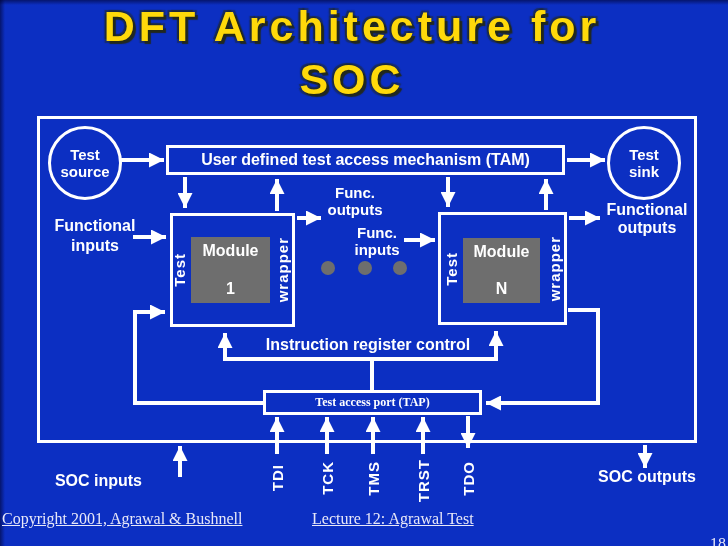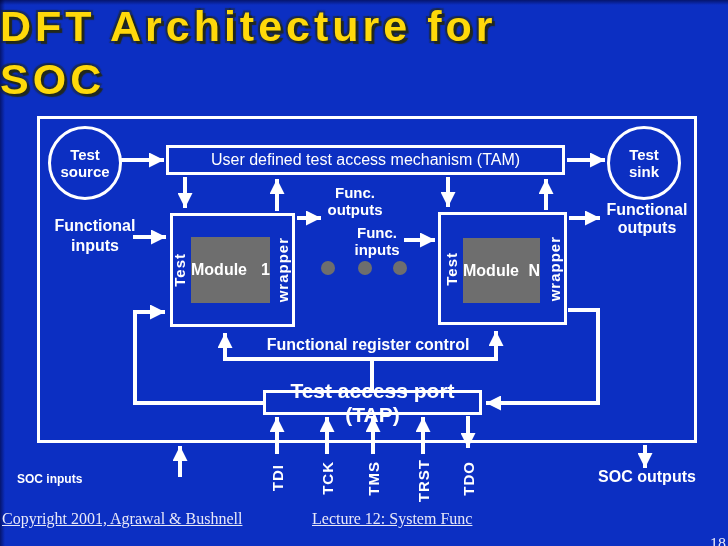--- a/index.html
+++ b/index.html
@@ -6,36 +6,36 @@
   * { box-sizing:border-box; }
   .slide {
     position:relative; width:728px; height:546px; overflow:hidden;
     background:
       linear-gradient(to bottom, rgba(0,0,40,.55), rgba(0,0,40,0) 5px),
       linear-gradient(to right, rgba(0,0,40,.55), rgba(0,0,40,0) 5px),
       var(--background, #0c2fc2);
     font-family:"Liberation Sans", sans-serif;
   }
   .title {
-    position:absolute; left:0; top:11; width:704px; 
+    position:absolute; left:0; top:11; width:704px; text-align:center;
     font-size:43px; line-height:53px; font-weight:bold; letter-spacing:4px;
     color:var(--title-yellow, #ffd90a); white-space:pre-line;
     text-shadow: 3px 3px 1px rgba(35,40,15,.9), -2px -2px 1px rgba(35,40,15,.55),
                  2px -2px 1px rgba(35,40,15,.45), -2px 2px 1px rgba(35,40,15,.45);
   }
   .wires { position:absolute; left:0; top:0; pointer-events:none; }
   .w { stroke:var(--line, #ffffff); stroke-width:4; fill:none; }
   .box { position:absolute; border:3px solid var(--line,#fff); color:#fff; }
   .panel { left:37px; top:116px; width:660px; height:327px; }
   .lbl { position:absolute; color:#fff; font-weight:bold; white-space:pre-line; }
   .center { display:flex; align-items:center; justify-content:center; text-align:center; }
   .ellipse { border-radius:50%; font-weight:bold; font-size:15px; line-height:17px; white-space:pre-line; }
   .grayblock {
     position:absolute; background:var(--module-gray,#6e6e6e); color:#fff; font-weight:bold;
-    display:flex; flex-direction:row; justify-content:space-between; align-items:center;
+    display:flex; flex-direction:column; justify-content:space-between; align-items:center;
     font-size:16px; padding:5px 0;
   }
   .vwrap { position:absolute; display:flex; align-items:center; justify-content:center; }
   .vtext { writing-mode:vertical-rl; transform:rotate(180deg); color:#fff; font-weight:bold; font-size:15px; letter-spacing:1px; }
   .footer { position:absolute; color:var(--footer-text,#e8e8f8); font-family:"Liberation Serif", serif; font-size:16px;text-decoration:underline; }
 </style>
 </head>
 <body>
 
 <div class="slide">
@@ -78,21 +78,21 @@
   </svg>
 
   <div class="box panel"></div>
 
   <div class="box ellipse center" style="left:48px; top:126px; width:74px; height:74px;">Test
 source</div>
 
   <div class="box ellipse center" style="left:607px; top:126px; width:74px; height:74px;">Test
 sink</div>
 
-  <div class="box center" style="left:166px; top:145px; width:399px; height:30px; font-weight:normal; font-size:16px;">User defined test access mechanism (TAM)</div>
+  <div class="box center" style="left:166px; top:145px; width:399px; height:30px; font-weight:bold; font-size:16px;">User defined test access mechanism (TAM)</div>
 
   <div class="box" style="left:170px; top:213px; width:125px; height:114px;"></div>
   <div class="grayblock" style="left:191px; top:237px; width:79px; height:66px;">
     <span>Module</span>
     <span>1</span>
   </div>
   <div class="vwrap" style="left:168px; top:213px; width:22px; height:114px;">
     <span class="vtext">Test</span>
   </div>
   <div class="vwrap" style="left:271px; top:213px; width:22px; height:114px;">
@@ -116,42 +116,42 @@
 
   <div class="lbl" style="left:315px; top:184px; width:80px; text-align:center; font-size:15px; line-height:17px;">Func.
 outputs</div>
 
   <div class="lbl" style="left:337px; top:224px; width:80px; text-align:center; font-size:15px; line-height:17px;">Func.
 inputs</div>
 
   <div class="lbl" style="left:592px; top:201px; width:110px; text-align:center; font-size:16px; line-height:18px;">Functional
 outputs</div>
 
-  <div class="lbl" style="left:237px; top:336px; width:262px; text-align:center; font-size:16px;">Functional register control</div>
+  <div class="lbl" style="left:237px; top:336px; width:262px; text-align:center; font-size:16px;">Instruction register control</div>
 
-  <div class="box center" style="left:263px; top:390px; width:219px; height:25px; font-weight:bold; font-size:21px;">Test access port (TAP)</div>
+  <div class="box center" style="left:263px; top:390px; width:219px; height:25px; font-weight:bold; font-size:12px;font-family:Liberation Serif, serif;">Test access port (TAP)</div>
 
 
-  <div class="lbl" style="left:17px; top:472px; width:112px; text-align:left; font-size:12px;">SOC inputs</div>
+  <div class="lbl" style="left:30px; top:472px; width:112px; text-align:right; font-size:16px;">SOC inputs</div>
 
   <div class="lbl" style="left:588px; top:468px; width:118px; text-align:center; font-size:16px;">SOC outputs</div>
 
   <div class="vwrap" style="left:266px; top:450px; width:22px; height:56px;">
     <span class="vtext">TDI</span>
   </div>
   <div class="vwrap" style="left:316px; top:450px; width:22px; height:56px;">
     <span class="vtext">TCK</span>
   </div>
   <div class="vwrap" style="left:362px; top:450px; width:22px; height:56px;">
     <span class="vtext">TMS</span>
   </div>
   <div class="vwrap" style="left:412px; top:450px; width:22px; height:62px;">
     <span class="vtext">TRST</span>
   </div>
   <div class="vwrap" style="left:457px; top:450px; width:22px; height:56px;">
     <span class="vtext">TDO</span>
   </div>
 
   <div class="footer" style="left:2px; top:510px;">Copyright 2001, Agrawal &amp; Bushnell</div>
-  <div class="footer" style="left:312px; top:510px;">Lecture 12: System Func</div>
+  <div class="footer" style="left:312px; top:510px;">Lecture 12: Agrawal Test</div>
   <div class="footer" style="left:710px; top:510px;margin-top:25px;">18</div>
 
 </div>
 
 </body></html>

